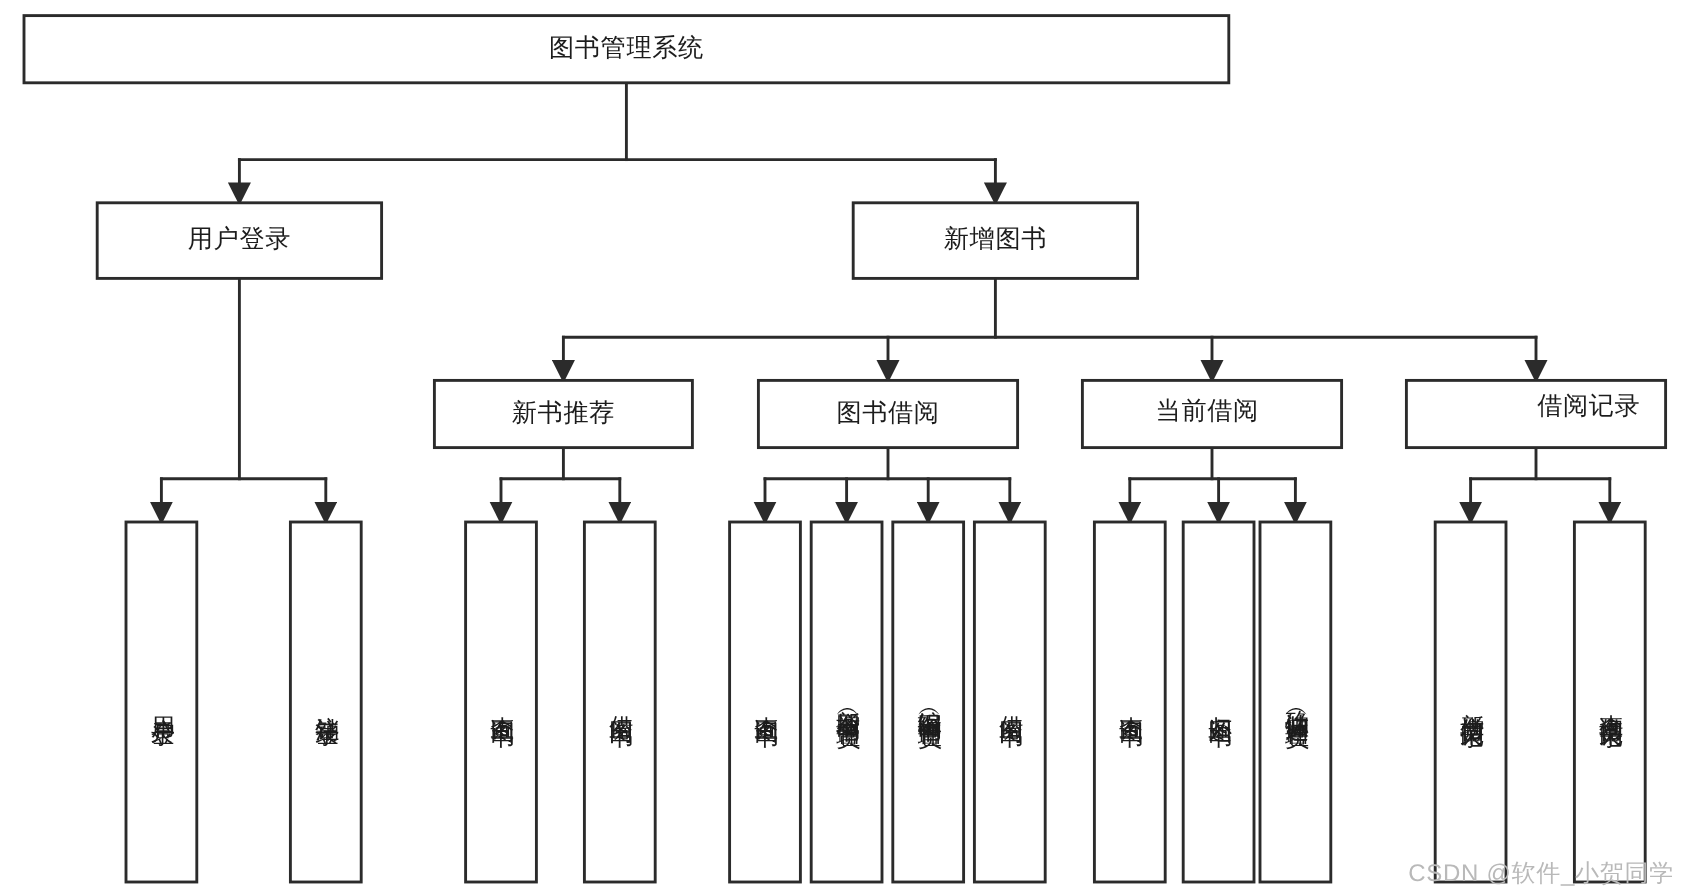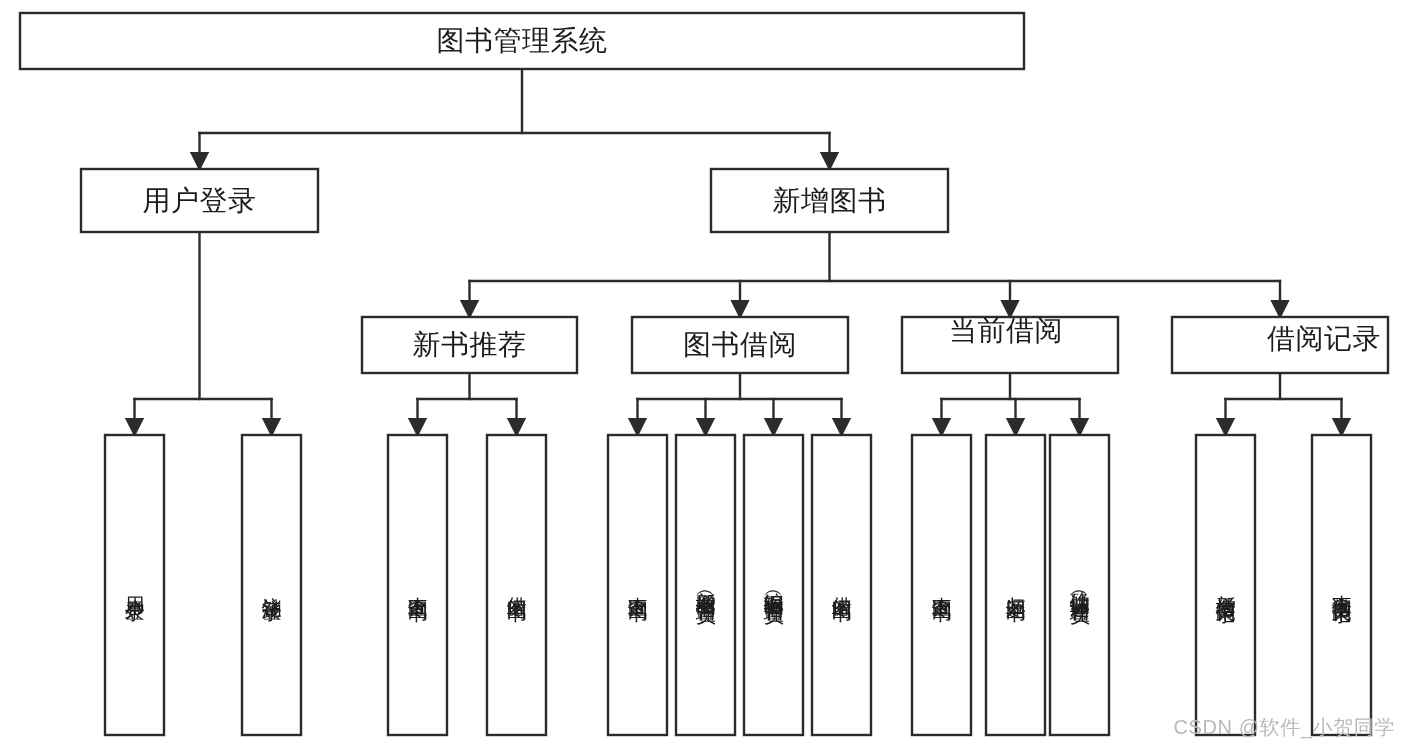--- a/index.html
+++ b/index.html
@@ -8,21 +8,21 @@
     font-family:"Liberation Sans","DejaVu Sans",sans-serif;
     color:#1a1a1a;
   }
   #diagram-root{position:relative;width:1405px;height:747px;background:#fff;}
   svg#flow{position:absolute;left:0;top:0;width:1405px;height:747px;}
   .node-rect{fill:#ffffff;stroke:#2b2b2b;stroke-width:2.4;}
   .edge{stroke:#2b2b2b;stroke-width:2.4;fill:none;stroke-linecap:square;}
   .node-label{
     position:absolute;
     display:flex;align-items:center;justify-content:center;
-    font-size:28px;line-height:1.18;color:#1c1c1c;
+    font-size:21px;line-height:1.18;color:#1c1c1c;
     letter-spacing:0.5px;
     pointer-events:none;
     text-align:center;
   }
   .node-label.vertical{
     writing-mode:vertical-rl;
     text-orientation:upright;
     letter-spacing:2px;
     font-size:20px;
   }
@@ -107,21 +107,21 @@
       <div class="node-label" style="left: 20px; top: 13px; width: 1004px; height: 56px;">图书管理系统</div>
       <div class="node-hit" title="图书管理系统" style="left: 20px; top: 13px; width: 1004px; height: 56px;"></div>
       <div class="node-label" style="left: 81px; top: 169px; width: 237px; height: 63px;">用户登录</div>
       <div class="node-hit" title="用户登录" style="left: 81px; top: 169px; width: 237px; height: 63px;"></div>
       <div class="node-label" style="left: 711px; top: 169px; width: 237px; height: 63px;">新增图书</div>
       <div class="node-hit" title="图书管理" style="left: 711px; top: 169px; width: 237px; height: 63px;"></div>
       <div class="node-label" style="left: 362px; top: 317px; width: 215px; height: 56px;">新书推荐</div>
       <div class="node-hit" title="新书推荐" style="left: 362px; top: 317px; width: 215px; height: 56px;"></div>
       <div class="node-label" style="left: 632px; top: 317px; width: 216px; height: 56px;">图书借阅</div>
       <div class="node-hit" title="图书借阅" style="left: 632px; top: 317px; width: 216px; height: 56px;"></div>
-      <div class="node-label" style="left: 902px; top: 303px; width: 208px; height: 56px;">当前借阅</div>
+      <div class="node-label" style="left: 902px; top: 317px; width: 208px; height: 56px; font-family: Liberation Mono, monospace;">当前借阅</div>
       <div class="node-hit" title="当前借阅" style="left: 902px; top: 317px; width: 216px; height: 56px;"></div>
       <div class="node-label" style="left: 1216px; top: 317px; width: 216px; height: 44px;">借阅记录</div>
       <div class="node-hit" title="借阅记录" style="left: 1172px; top: 317px; width: 216px; height: 56px;"></div>
       <div class="node-label vertical" style="left: 105px; top: 435px; width: 59px; height: 300px;">用户登录</div>
       <div class="node-hit" title="用户登录" style="left: 105px; top: 435px; width: 59px; height: 300px;"></div>
       <div class="node-label vertical" style="left: 242px; top: 435px; width: 59px; height: 300px;">注销登录</div>
       <div class="node-hit" title="注销登录" style="left: 242px; top: 435px; width: 59px; height: 300px;"></div>
       <div class="node-label vertical" style="left: 388px; top: 435px; width: 59px; height: 300px;">查询图书</div>
       <div class="node-hit" title="查询图书" style="left: 388px; top: 435px; width: 59px; height: 300px;"></div>
       <div class="node-label vertical" style="left: 487px; top: 435px; width: 59px; height: 300px;">借阅图书</div>

